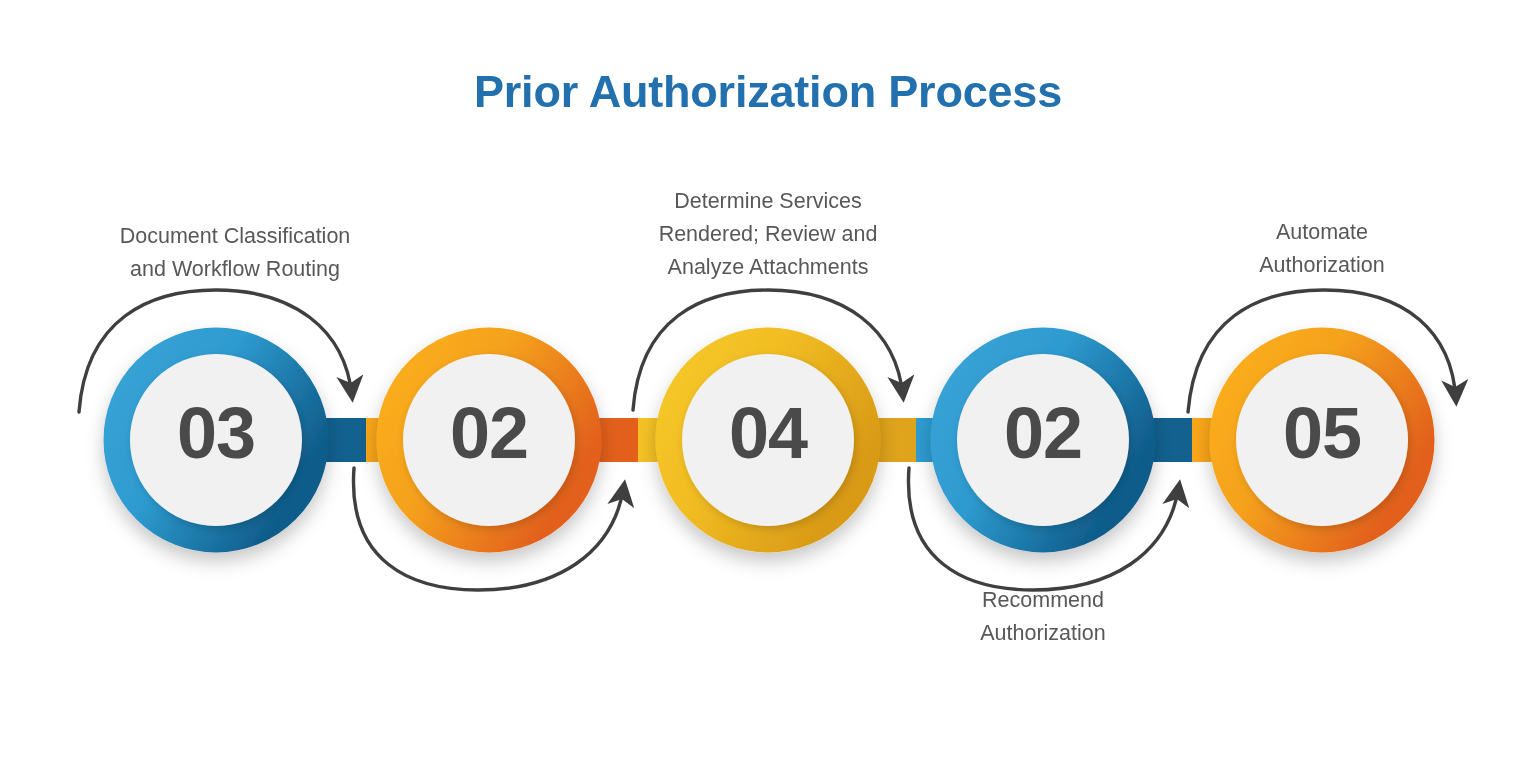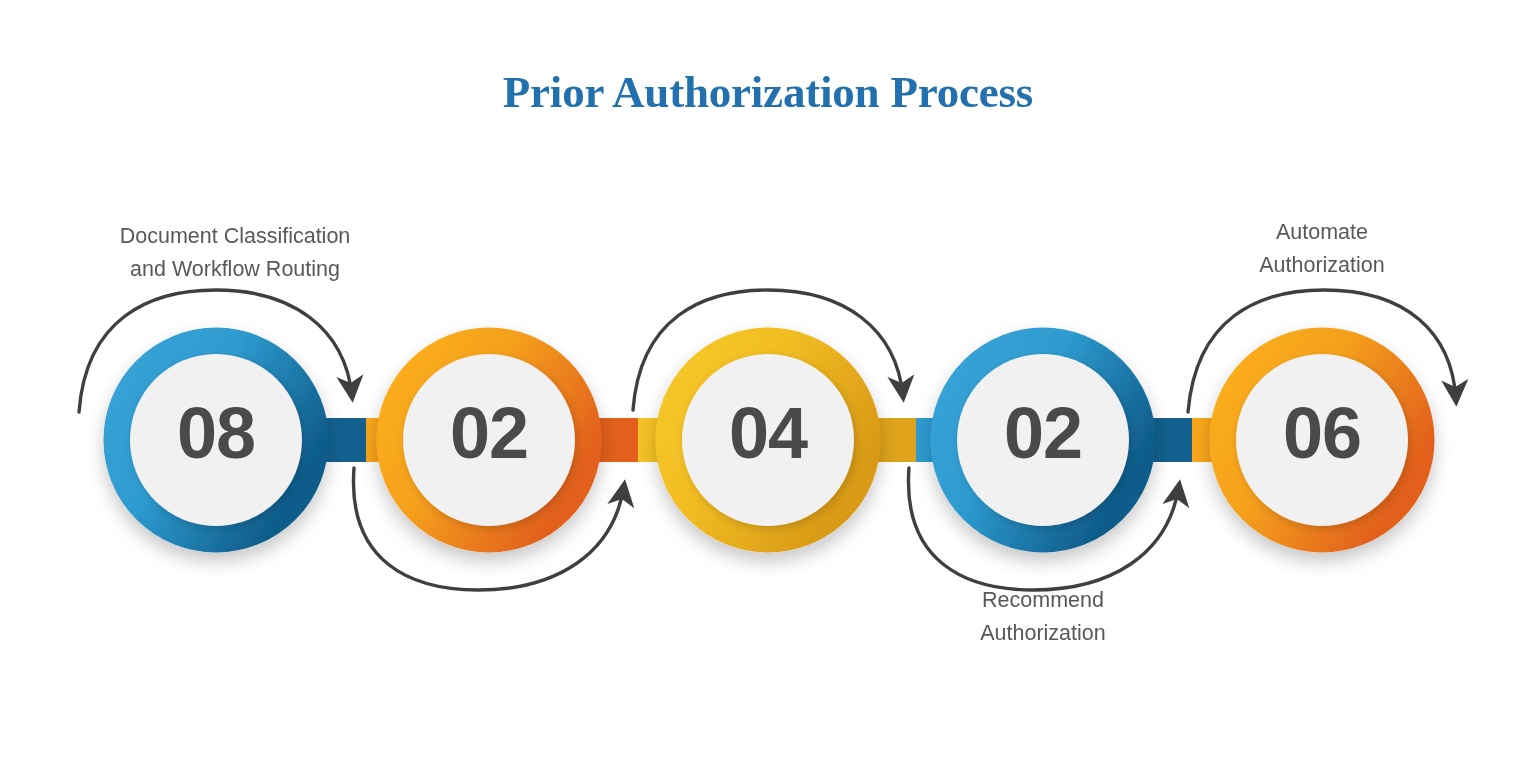--- a/index.html
+++ b/index.html
@@ -20,21 +20,21 @@
     background: #ffffff;
   }
 
   
   #title {
     position: absolute;
     left: 0;
     top: 66px;
     width: 1536px;
     text-align: center;
-    font-family: Liberation Serif, serif;
+    font-family: Liberation Sans, sans-serif;
     font-size: 45px;
     font-weight: bold;
     letter-spacing: -0.2px;
     color: #2270ad;
   }
 
   
   #graphic {
     position: absolute;
     left: 0;
@@ -171,30 +171,33 @@
       <circle cx="1043" cy="440" r="99" fill="none" stroke="url(#gradBlue2)" stroke-width="27" filter="url(#ringShadow)"></circle>
       <circle cx="1043" cy="440" r="86" fill="#f1f1f1" filter="url(#innerShadow)"></circle>
     </g>
 
     <g>
       <circle cx="1322" cy="440" r="99" fill="none" stroke="url(#gradOrange2)" stroke-width="27" filter="url(#ringShadow)"></circle>
       <circle cx="1322" cy="440" r="86" fill="#f1f1f1" filter="url(#innerShadow)"></circle>
     </g>
   </svg>
 
-  <div class="step-number" style="left:216px; top:440px;">08</div>
+  <div class="step-number" style="left:216px; top:440px;">03</div>
   <div class="step-number" style="left:489px; top:440px;">02</div>
   <div class="step-number" style="left:768px; top:440px;">04</div>
   <div class="step-number" style="left:1043px; top:440px;">02</div>
-  <div class="step-number" style="left:1322px; top:440px;">06</div>
+  <div class="step-number" style="left:1322px; top:440px;">05</div>
 
   <div class="step-caption caption-w-wide" style="left:0px; top:220px;">Document Classification
 and Workflow Routing</div>
 
 
+  <div class="step-caption caption-w-med" style="left:588px; top:185px;">Determine Services
+Rendered; Review and
+Analyze Attachments</div>
 
   <div class="step-caption caption-w-small" style="left:893px; top:584px;">Recommend
 Authorization</div>
 
   <div class="step-caption caption-w-small" style="left:1172px; top:216px;">Automate
 Authorization</div>
 
 </div>
 
 </body></html>

